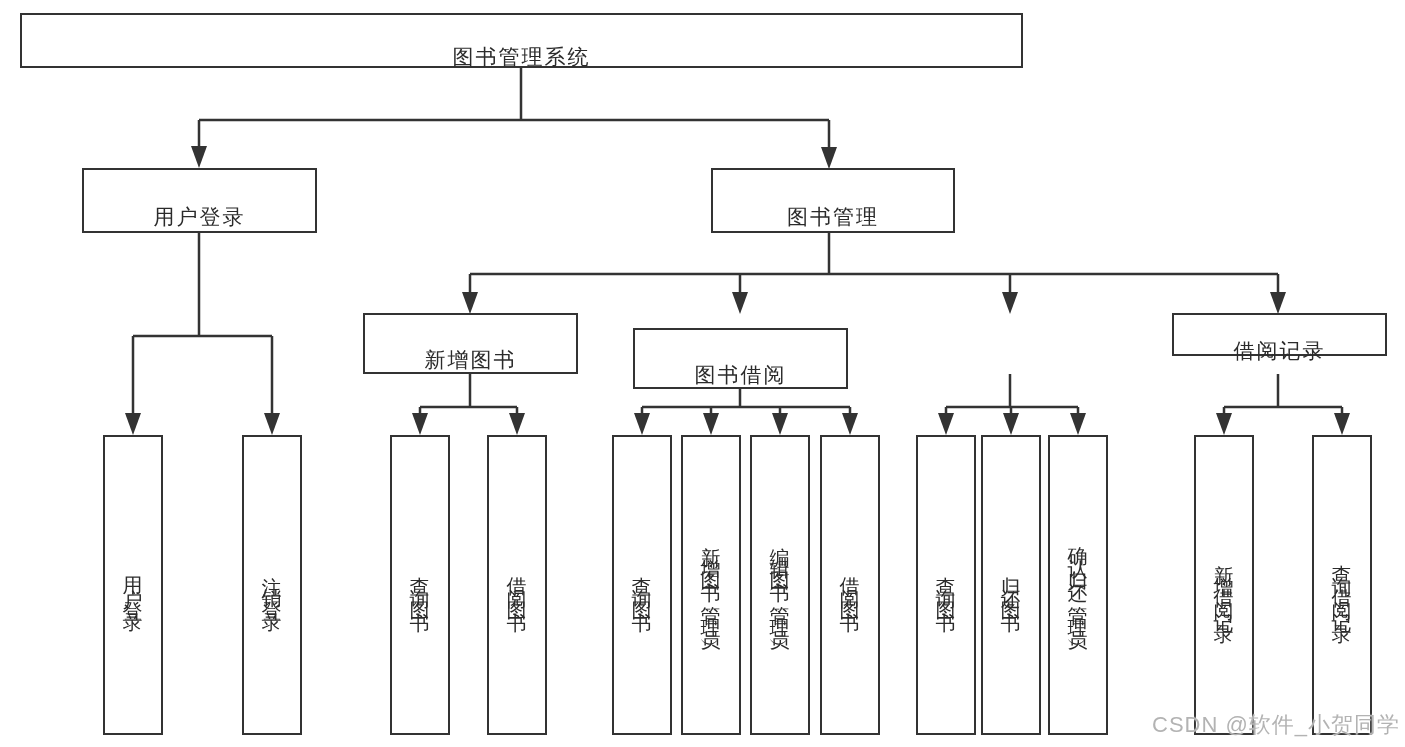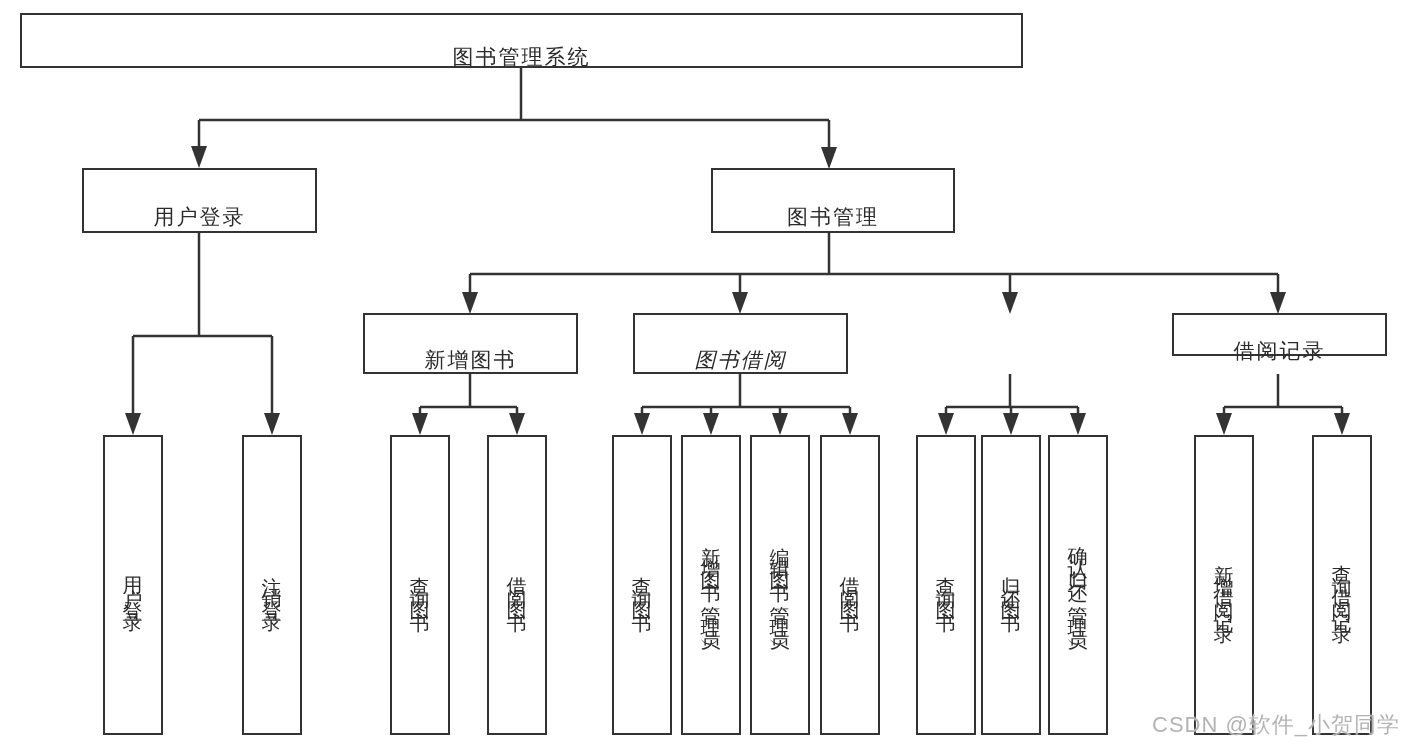--- a/index.html
+++ b/index.html
@@ -118,21 +118,21 @@
   <div class="node" style="left:82px; top:168px; width:235px; height:65px;">
     <span class="hlabel">用户登录</span>
   </div>
   <div class="node" style="left:711px; top:168px; width:244px; height:65px;">
     <span class="hlabel">图书管理</span>
   </div>
 
   <div class="node" style="left:363px; top:313px; width:215px; height:61px;">
     <span class="hlabel">新增图书</span>
   </div>
-  <div class="node" style="left:633px; top:313px; width:215px; height:61px;font-style:italic;">
+  <div class="node" style="left:633px; top:328px; width:215px; height:61px;">
     <span class="hlabel">图书借阅</span>
   </div>
   <div class="node" style="left:1172px; top:313px; width:215px; height:43px;">
     <span class="hlabel">借阅记录</span>
   </div>
 
   <div class="node" style="left:103px; top:435px; width:60px; height:300px;">
     <span class="vtext">用户登录</span>
   </div>
   <div class="node" style="left:242px; top:435px; width:60px; height:300px;">

